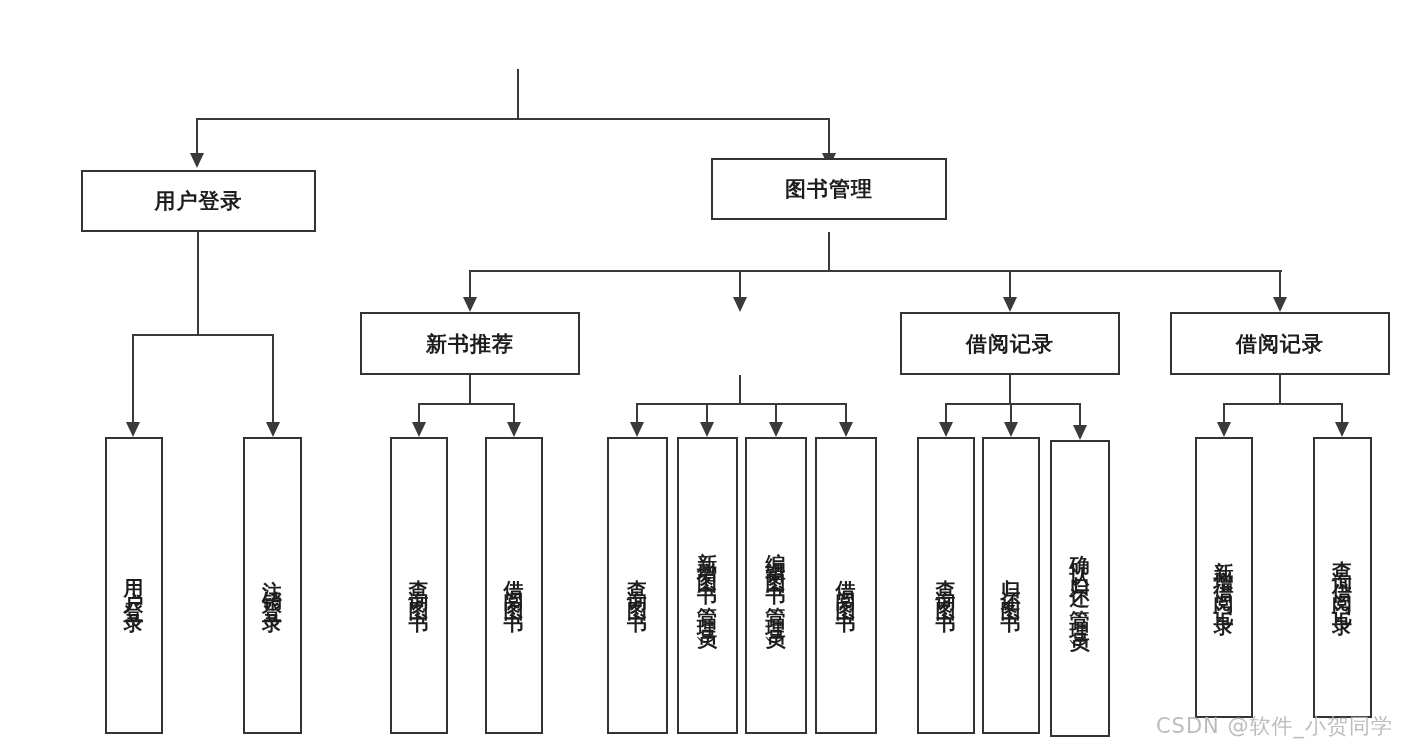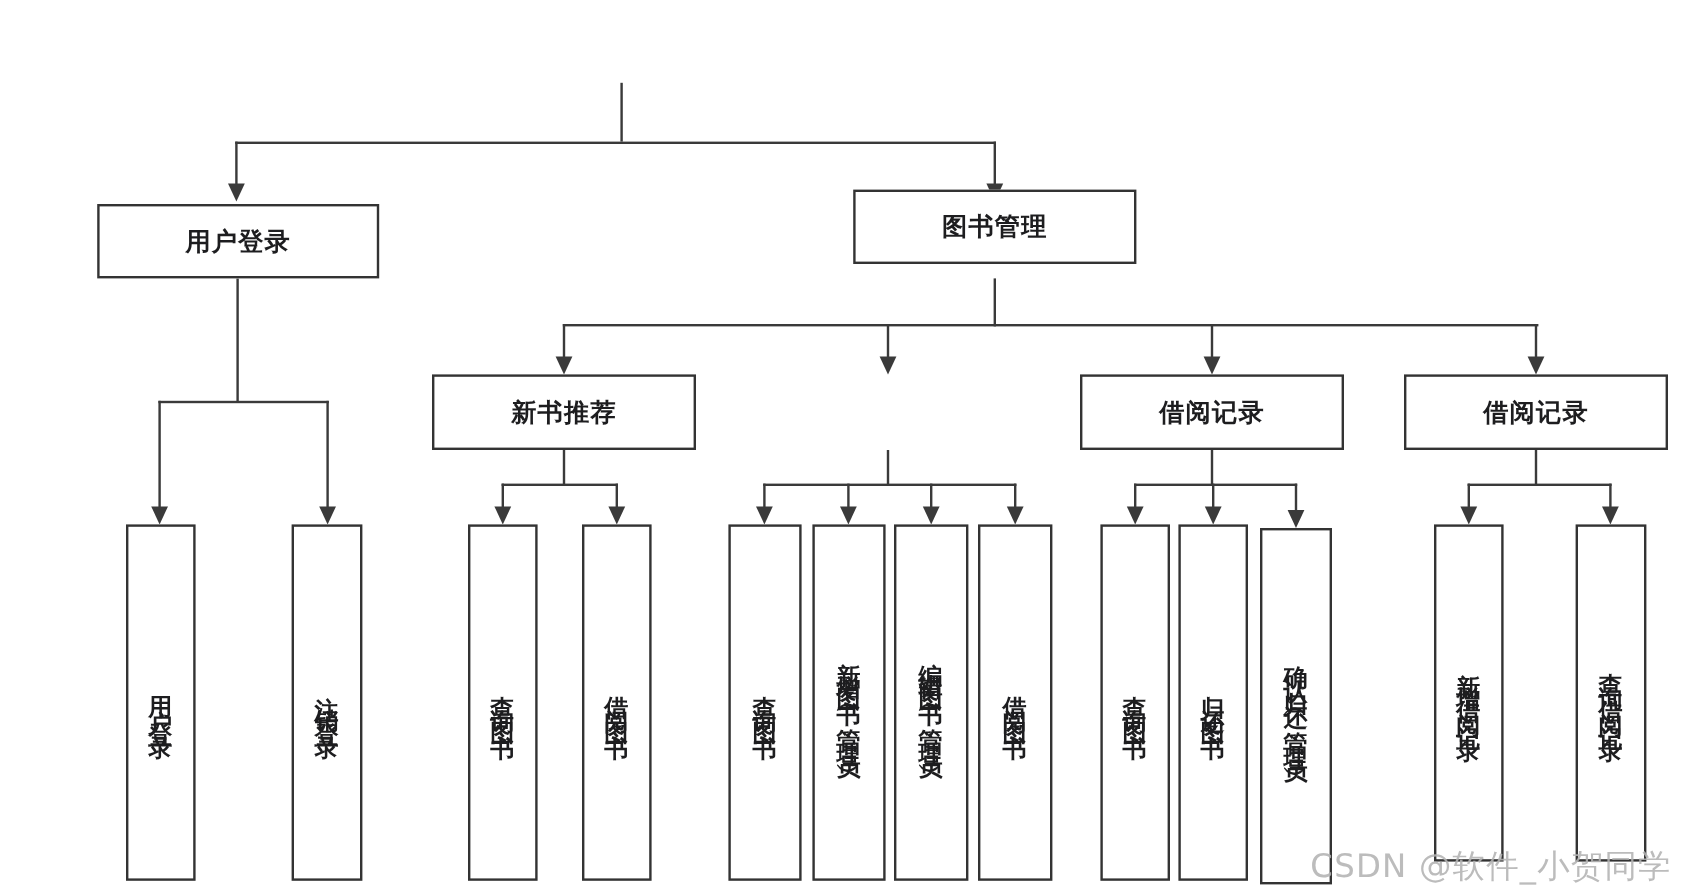--- a/index.html
+++ b/index.html
@@ -27,21 +27,21 @@
   .vl { width:2px; }
   .hl { height:2px; }
   .ar {
     position:absolute; width:0; height:0; z-index:1;
     border-left:7px solid transparent;
     border-right:7px solid transparent;
     border-top:15px solid var(--line,#3a3a3a);
   }
   .watermark {
     position:absolute; right:12px; bottom:7px;
-    font-size:27px; letter-spacing:1px;
+    font-size:21px; letter-spacing:1px;
     color:var(--watermark,#b5b5b5); opacity:.88;
     z-index:5; white-space:nowrap;margin-top:16px;
   }
 </style>
 </head>
 <body>
 
 <div class="canvas">
 
 

